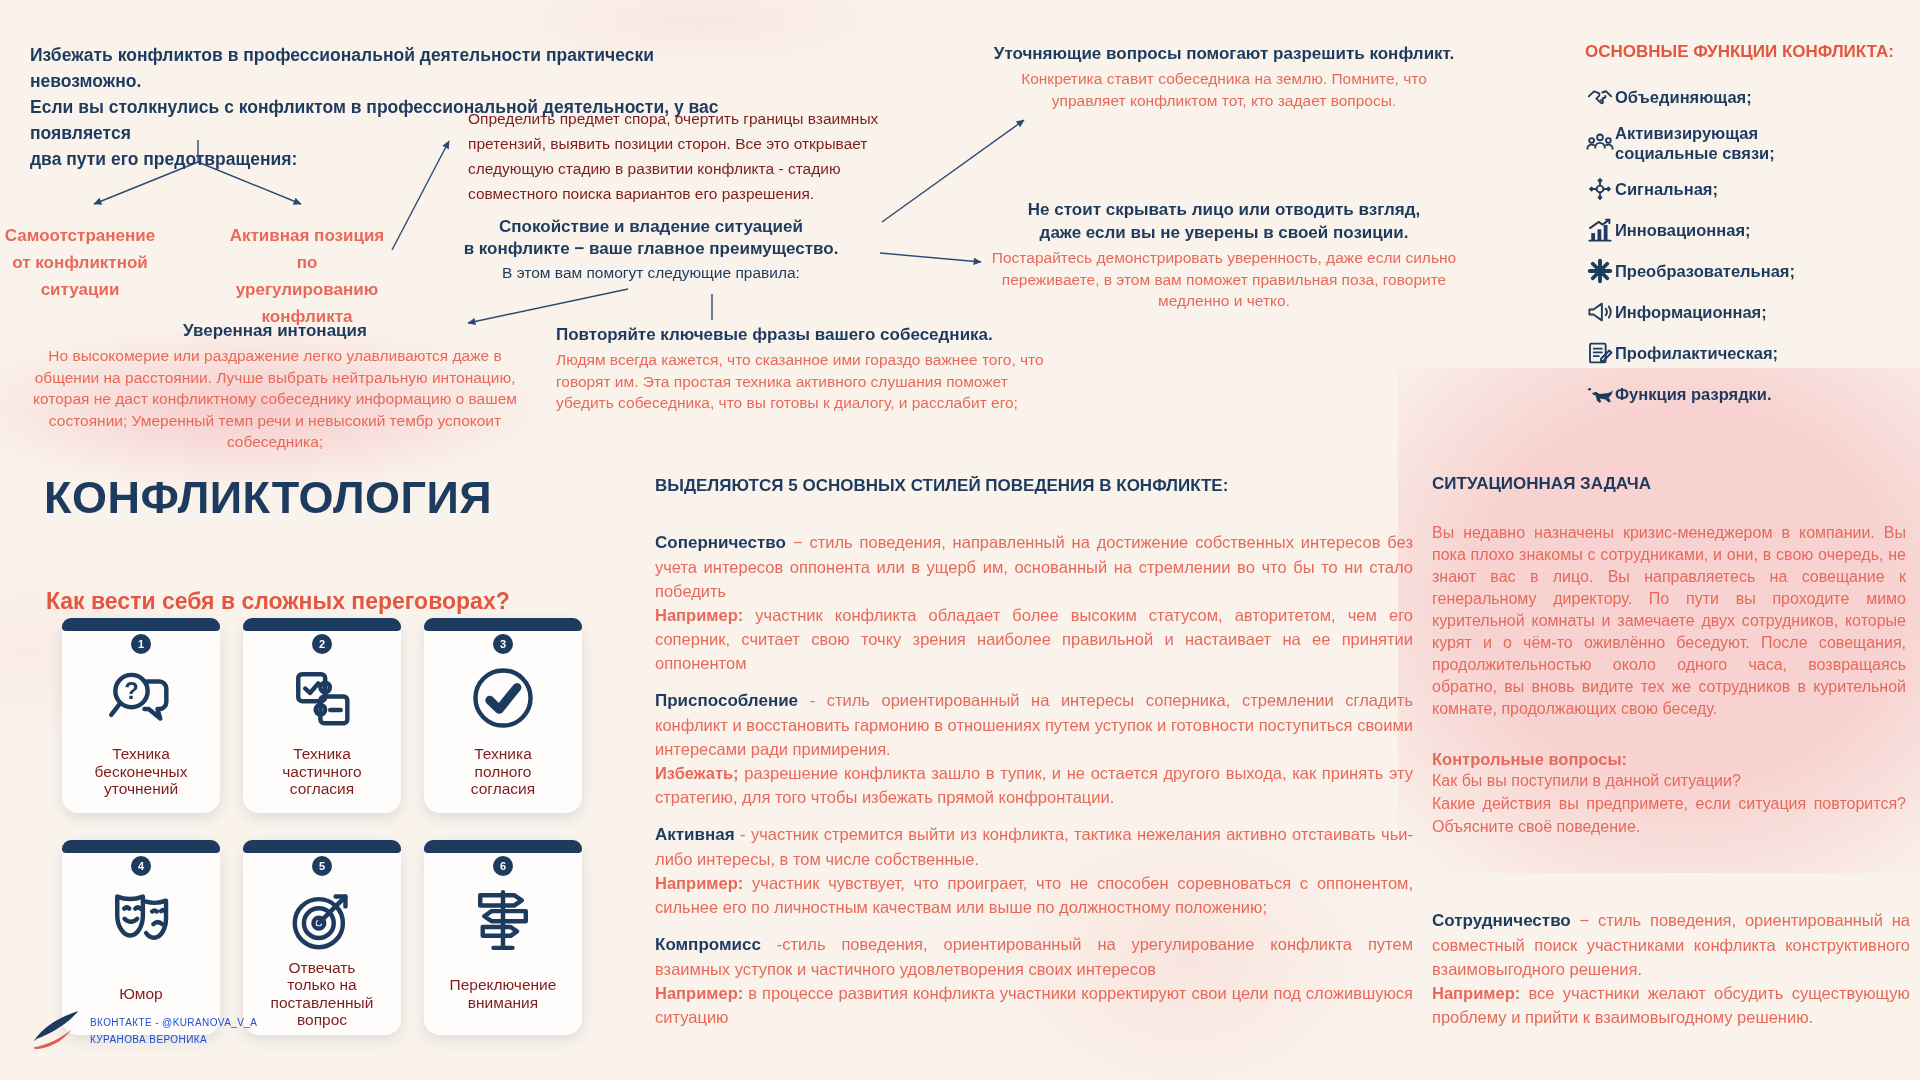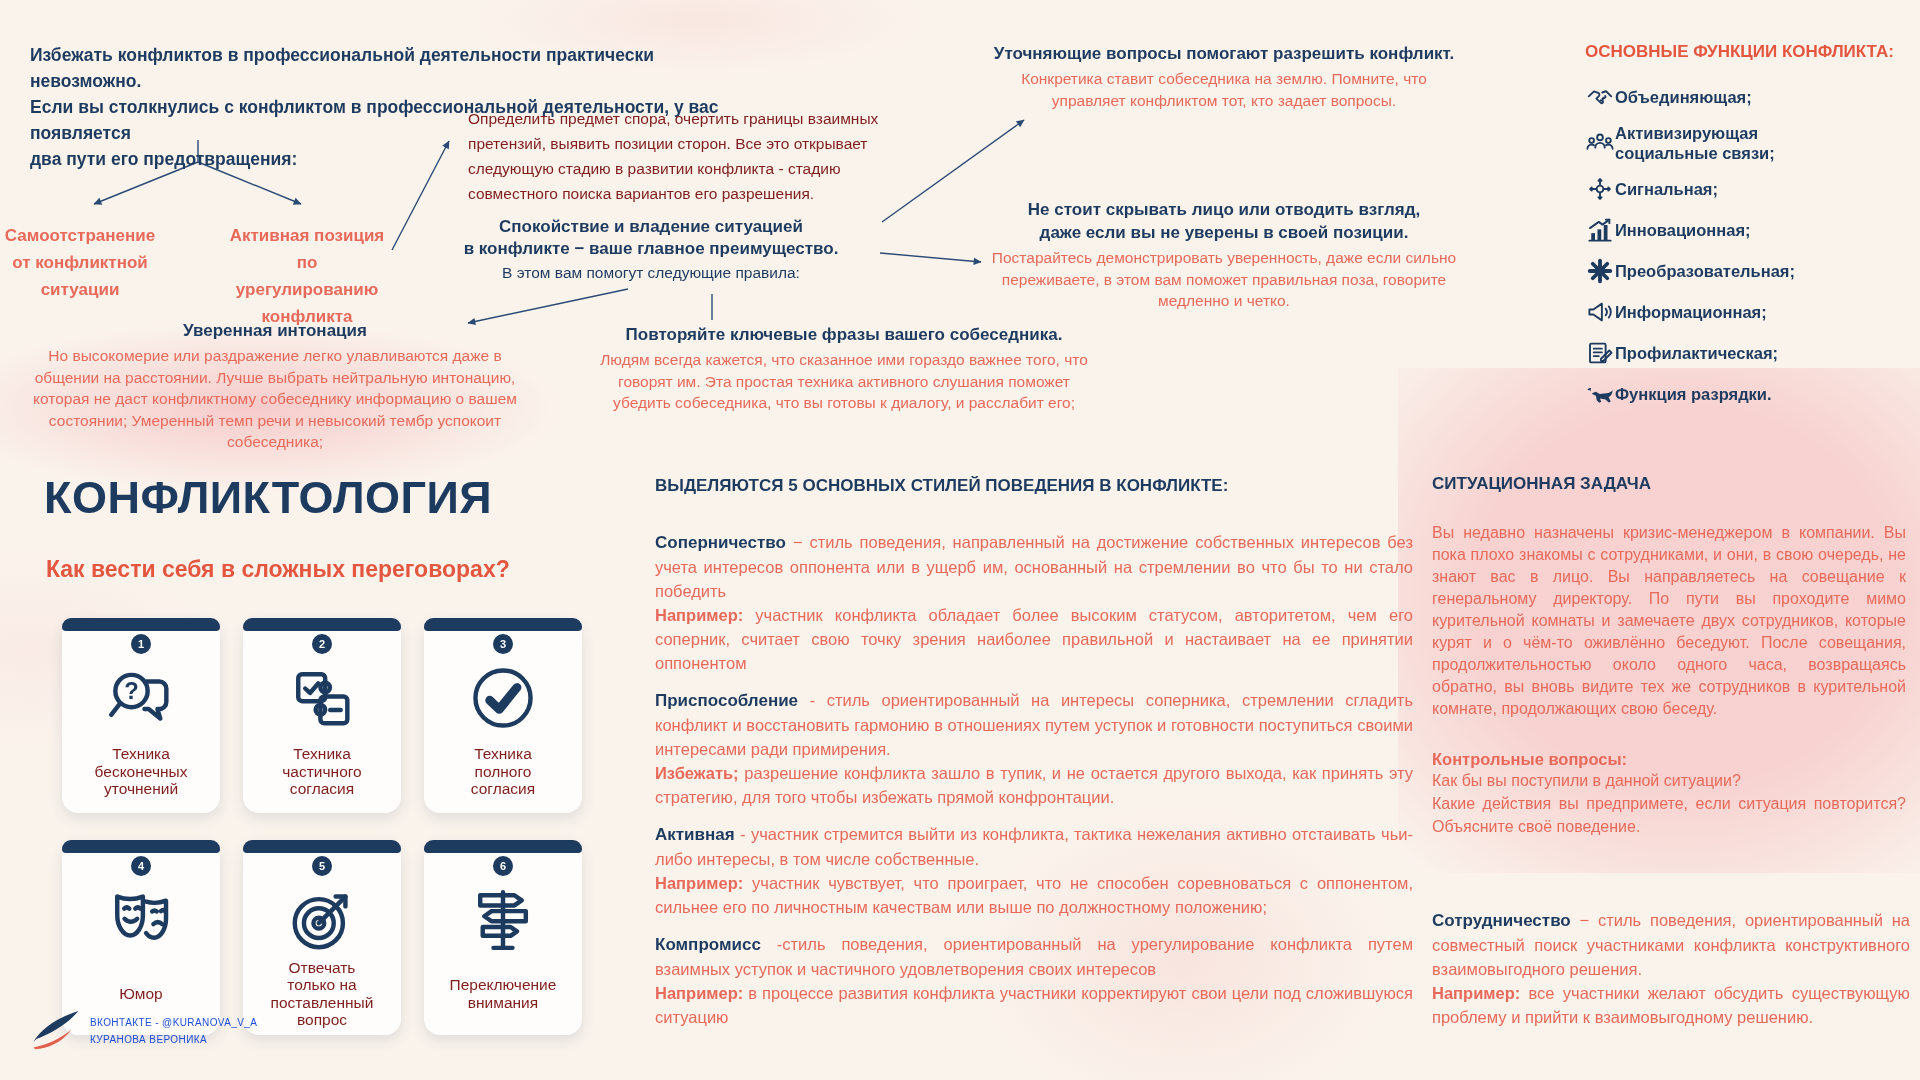--- a/index.html
+++ b/index.html
@@ -28,32 +28,32 @@
   .define{left:468px;top:106px;width:442px;font-size:15.5px;line-height:25px;color:#7f1d1d;text-align:left}
   .calm{left:435px;top:216px;width:432px;text-align:center}
   .calm .h{font-size:17px;line-height:22px;font-weight:700}
   .calm .s{font-size:15.5px;margin-top:4px}
   .qblock{left:990px;top:42px;width:468px;text-align:center}
   .qblock .h,.fblock .h{font-size:17px;line-height:23px;font-weight:700}
   .qblock .t,.fblock .t,.iblock .t,.rblock .t{font-size:15.5px;line-height:21.5px;color:#e8695a;margin-top:3px}
   .fblock{left:990px;top:198px;width:468px;text-align:center}
   .iblock{left:15px;top:320px;width:520px;text-align:center}
   .iblock .h,.rblock .h{font-size:17px;line-height:22px;font-weight:700}
-  .rblock{left:598px;top:324px;width:492px;text-align:center}
+  .rblock{left:556px;top:324px;width:492px;text-align:left}
 
   
   .functions{left:1585px;top:42px;width:330px}
   .fn-title{color:#e4563f;font-size:17px;font-weight:700;margin-bottom:20px}
   .fn-item{display:flex;align-items:center;margin-bottom:11px;min-height:30px}
   .fn-item svg{width:30px;height:30px;flex:none;stroke:#1d3a5f;fill:none;stroke-width:1.5;stroke-linecap:round;stroke-linejoin:round}
   .fn-label{font-weight:700;font-size:16.5px;line-height:1.22;white-space:pre-line}
 
   
   .main-title{left:44px;top:472px;font-size:45px;font-weight:700;letter-spacing:.5px}
-  .subtitle{left:46px;top:556px;font-size:23px;font-weight:700;color:#e4563f}
+  .subtitle{left:46px;top:588px;font-size:23px;font-weight:700;color:#e4563f}
   .cards{left:62px;top:618px;display:grid;grid-template-columns:repeat(3,158px);grid-auto-rows:195px;column-gap:23px;row-gap:27px}
   .card{position:relative;background:#fefdfb;border-radius:16px;box-shadow:0 5px 14px rgba(29,58,95,.12)}
   .card-cap{position:absolute;top:0;left:0;right:0;height:13px;background:#1d3a5f;border-radius:16px 16px 7px 7px}
   .card-num{position:absolute;top:16px;left:50%;transform:translateX(-50%);width:20px;height:20px;border-radius:50%;background:#1d3a5f;color:#fff;font-size:11px;font-weight:700;display:flex;align-items:center;justify-content:center}
   .card-icon{position:absolute;top:40px;left:0;right:0;height:80px;display:flex;align-items:center;justify-content:center}
   .card-icon svg{height:76px;width:76px;stroke:#1d3a5f;fill:none;stroke-width:1.4;stroke-linecap:round;stroke-linejoin:round}
   .card-label{position:absolute;top:122px;bottom:10px;left:4px;right:4px;display:flex;align-items:center;justify-content:center;text-align:center;font-size:15.5px;line-height:1.12;color:#7f1d1d;white-space:pre-line}
   .footer{left:30px;top:1006px;display:flex;align-items:center;gap:8px}
   .footer-text{font-size:10px;line-height:17px;letter-spacing:.4px;color:#1d4ed8}
 

